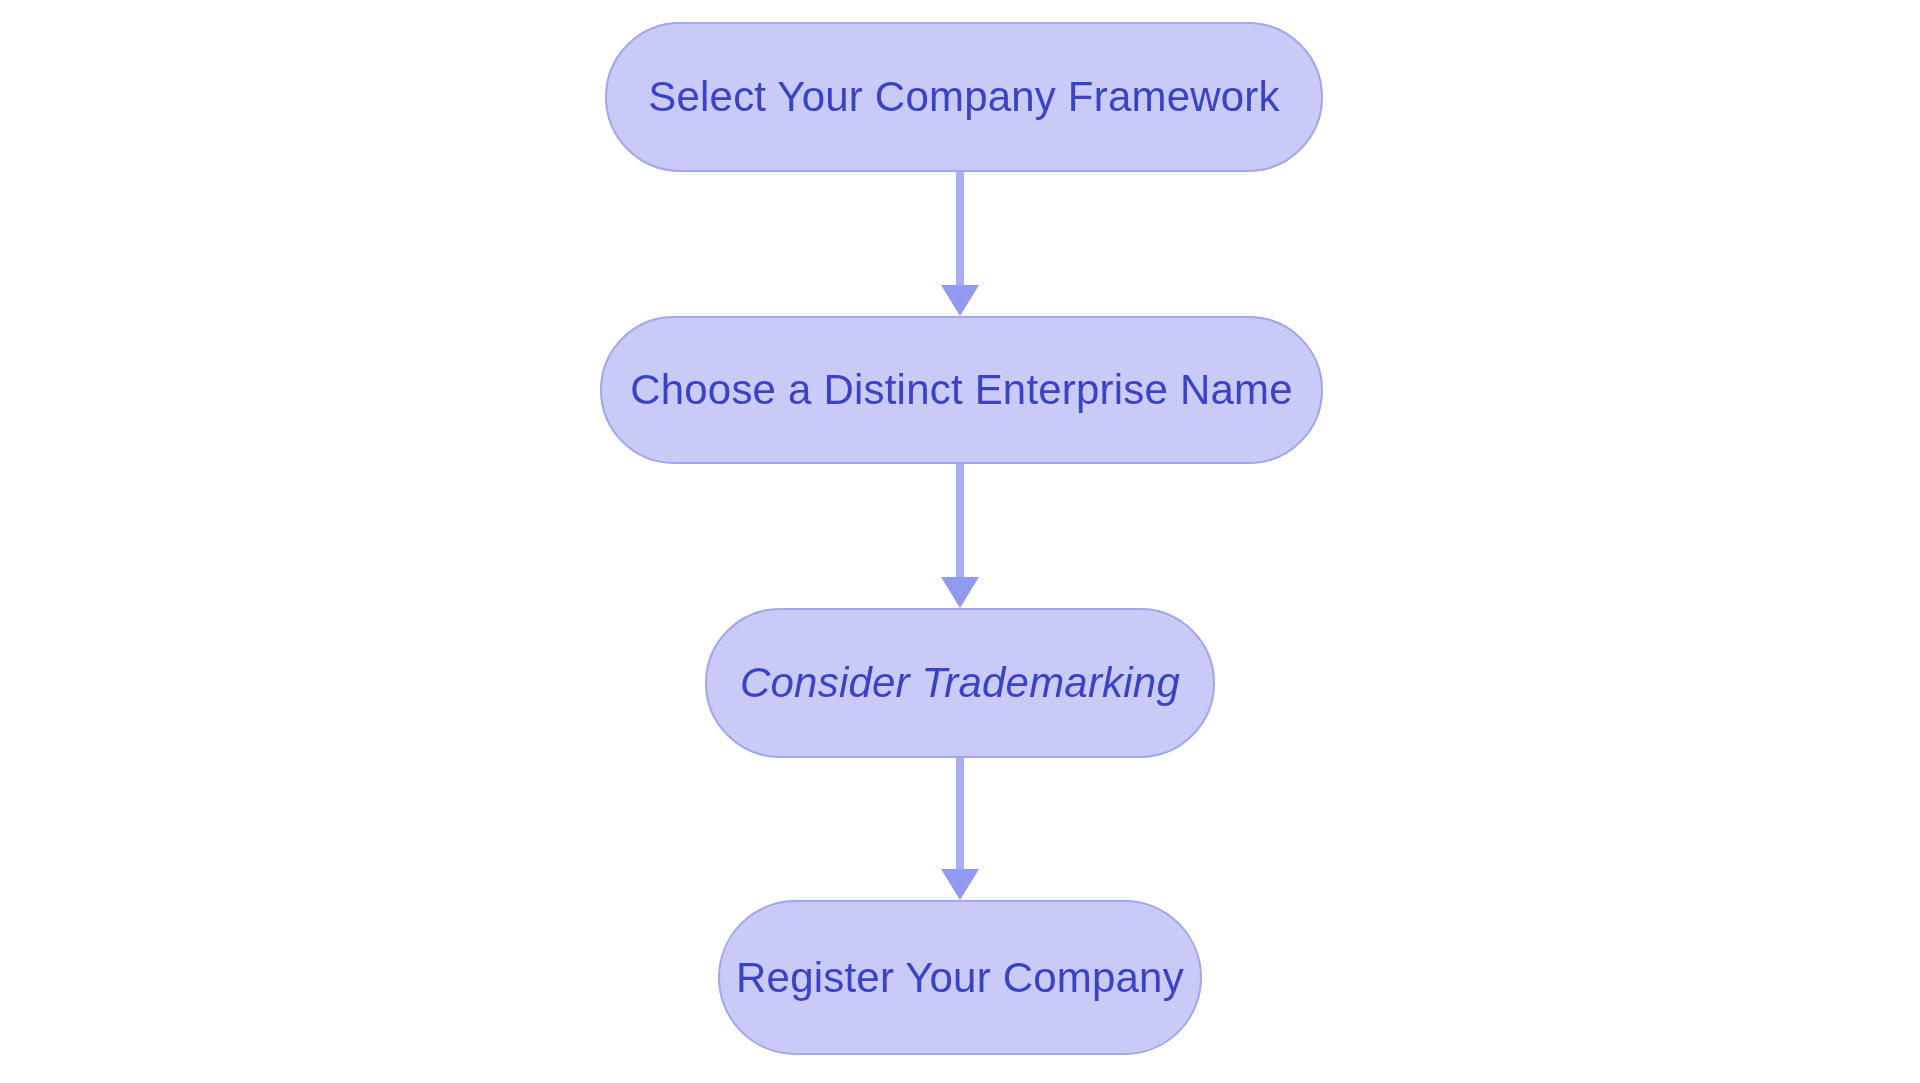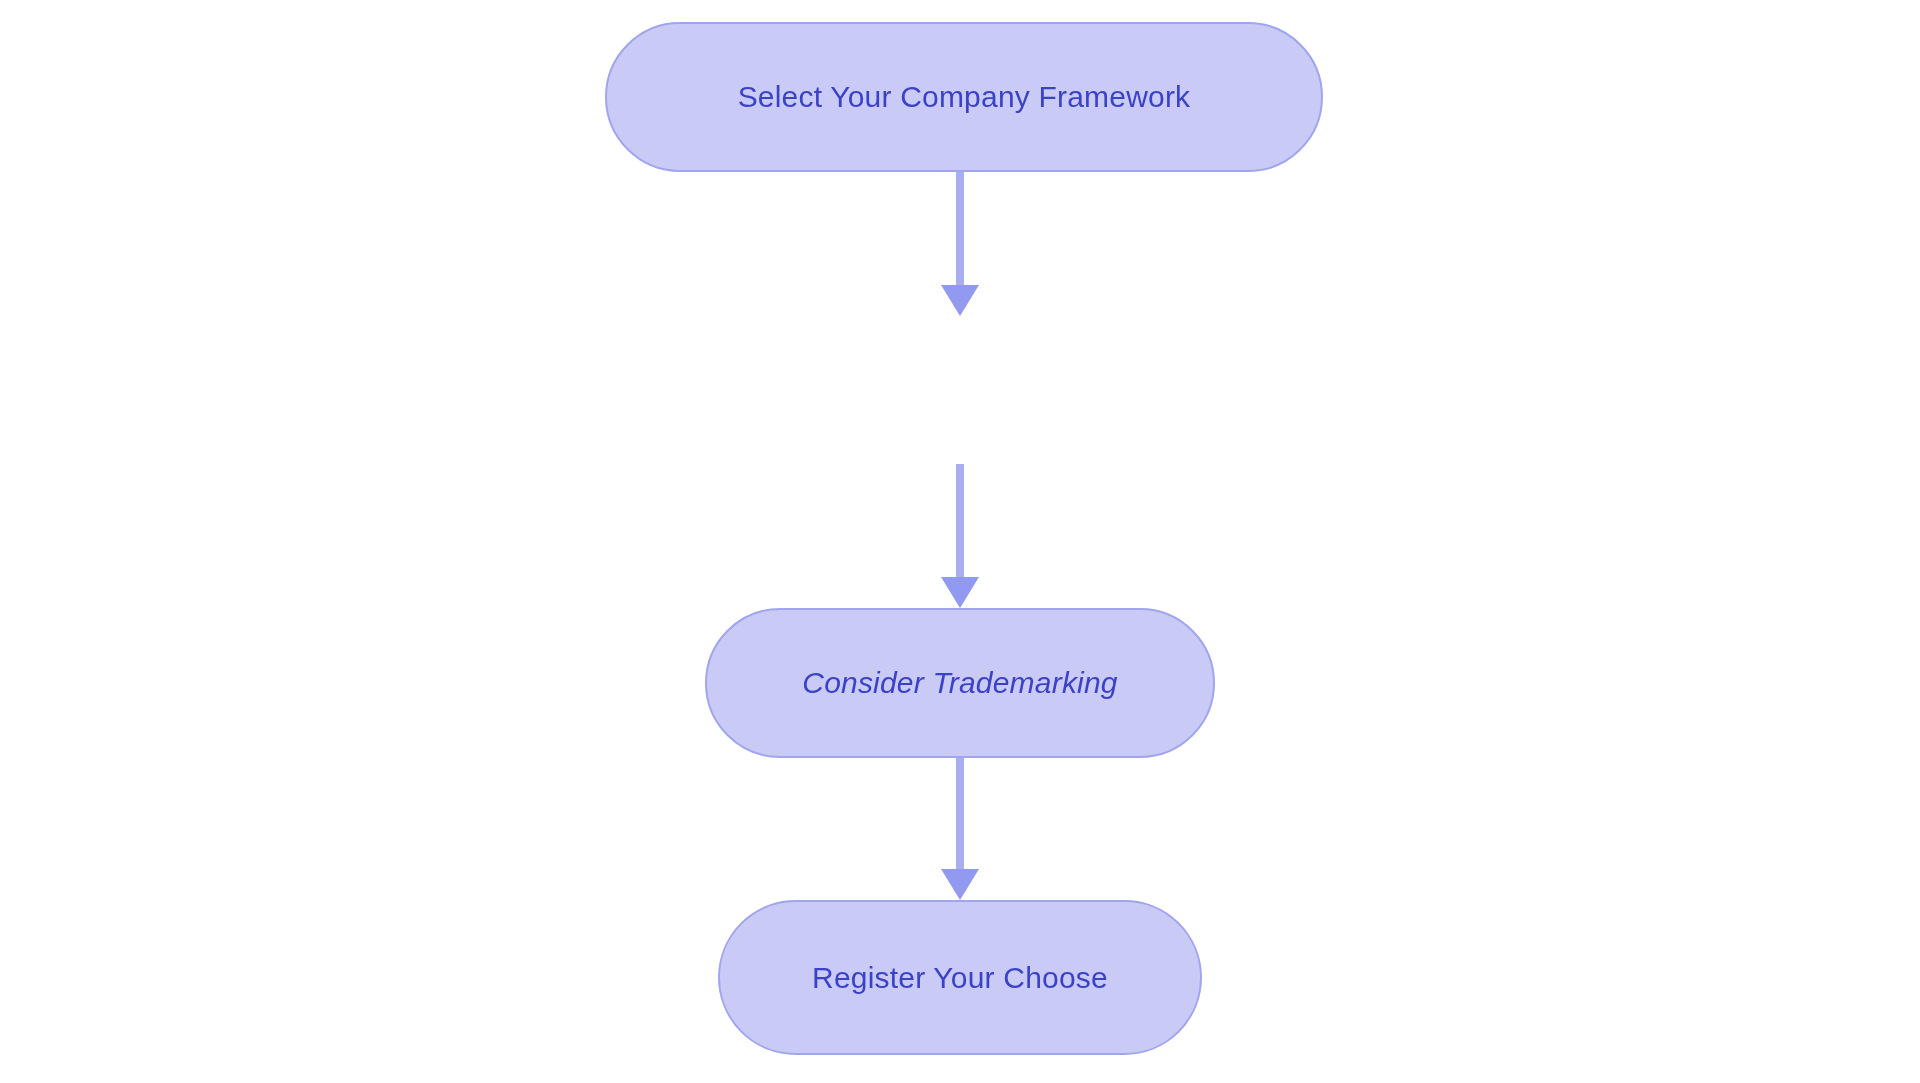--- a/index.html
+++ b/index.html
@@ -22,21 +22,21 @@
     box-sizing: border-box;
     display: flex;
     align-items: center;
     justify-content: center;
     background: var(--node-fill, #c9cbf6);
     border: 2px solid var(--node-border, #a0a5ee);
     border-radius: 78px;
   }
   .node-label {
     color: var(--node-text, #3b42c6);
-    font-size: 30px;
+    font-size: 42px;
     letter-spacing: 0.2px;
     white-space: nowrap;
     text-align: right;
   }
   .node-1 { left: 605px; top:  22px; width: 718px; height: 150px; }
   .node-2 { left: 600px; top: 316px; width: 723px; height: 148px; }
   .node-3 { left: 705px; top: 608px; width: 510px; height: 150px; font-style: italic; }
   .node-4 { left: 718px; top: 900px; width: 484px; height: 155px; }
 
   .arrow {
@@ -70,32 +70,35 @@
 
   <div class="node node-1">
     <span class="node-label">Select Your Company Framework</span>
   </div>
 
   <div class="arrow arrow-1">
     <div class="arrow-shaft"></div>
     <div class="arrow-head"></div>
   </div>
 
+  <div class="node node-2">
+    <span class="node-label">Choose a Distinct Enterprise Name</span>
+  </div>
 
   <div class="arrow arrow-2">
     <div class="arrow-shaft"></div>
     <div class="arrow-head"></div>
   </div>
 
   <div class="node node-3">
     <span class="node-label">Consider Trademarking</span>
   </div>
 
   <div class="arrow arrow-3">
     <div class="arrow-shaft"></div>
     <div class="arrow-head"></div>
   </div>
 
   <div class="node node-4">
-    <span class="node-label">Register Your Choose</span>
+    <span class="node-label">Register Your Company</span>
   </div>
 
 </div>
 
 </body></html>

